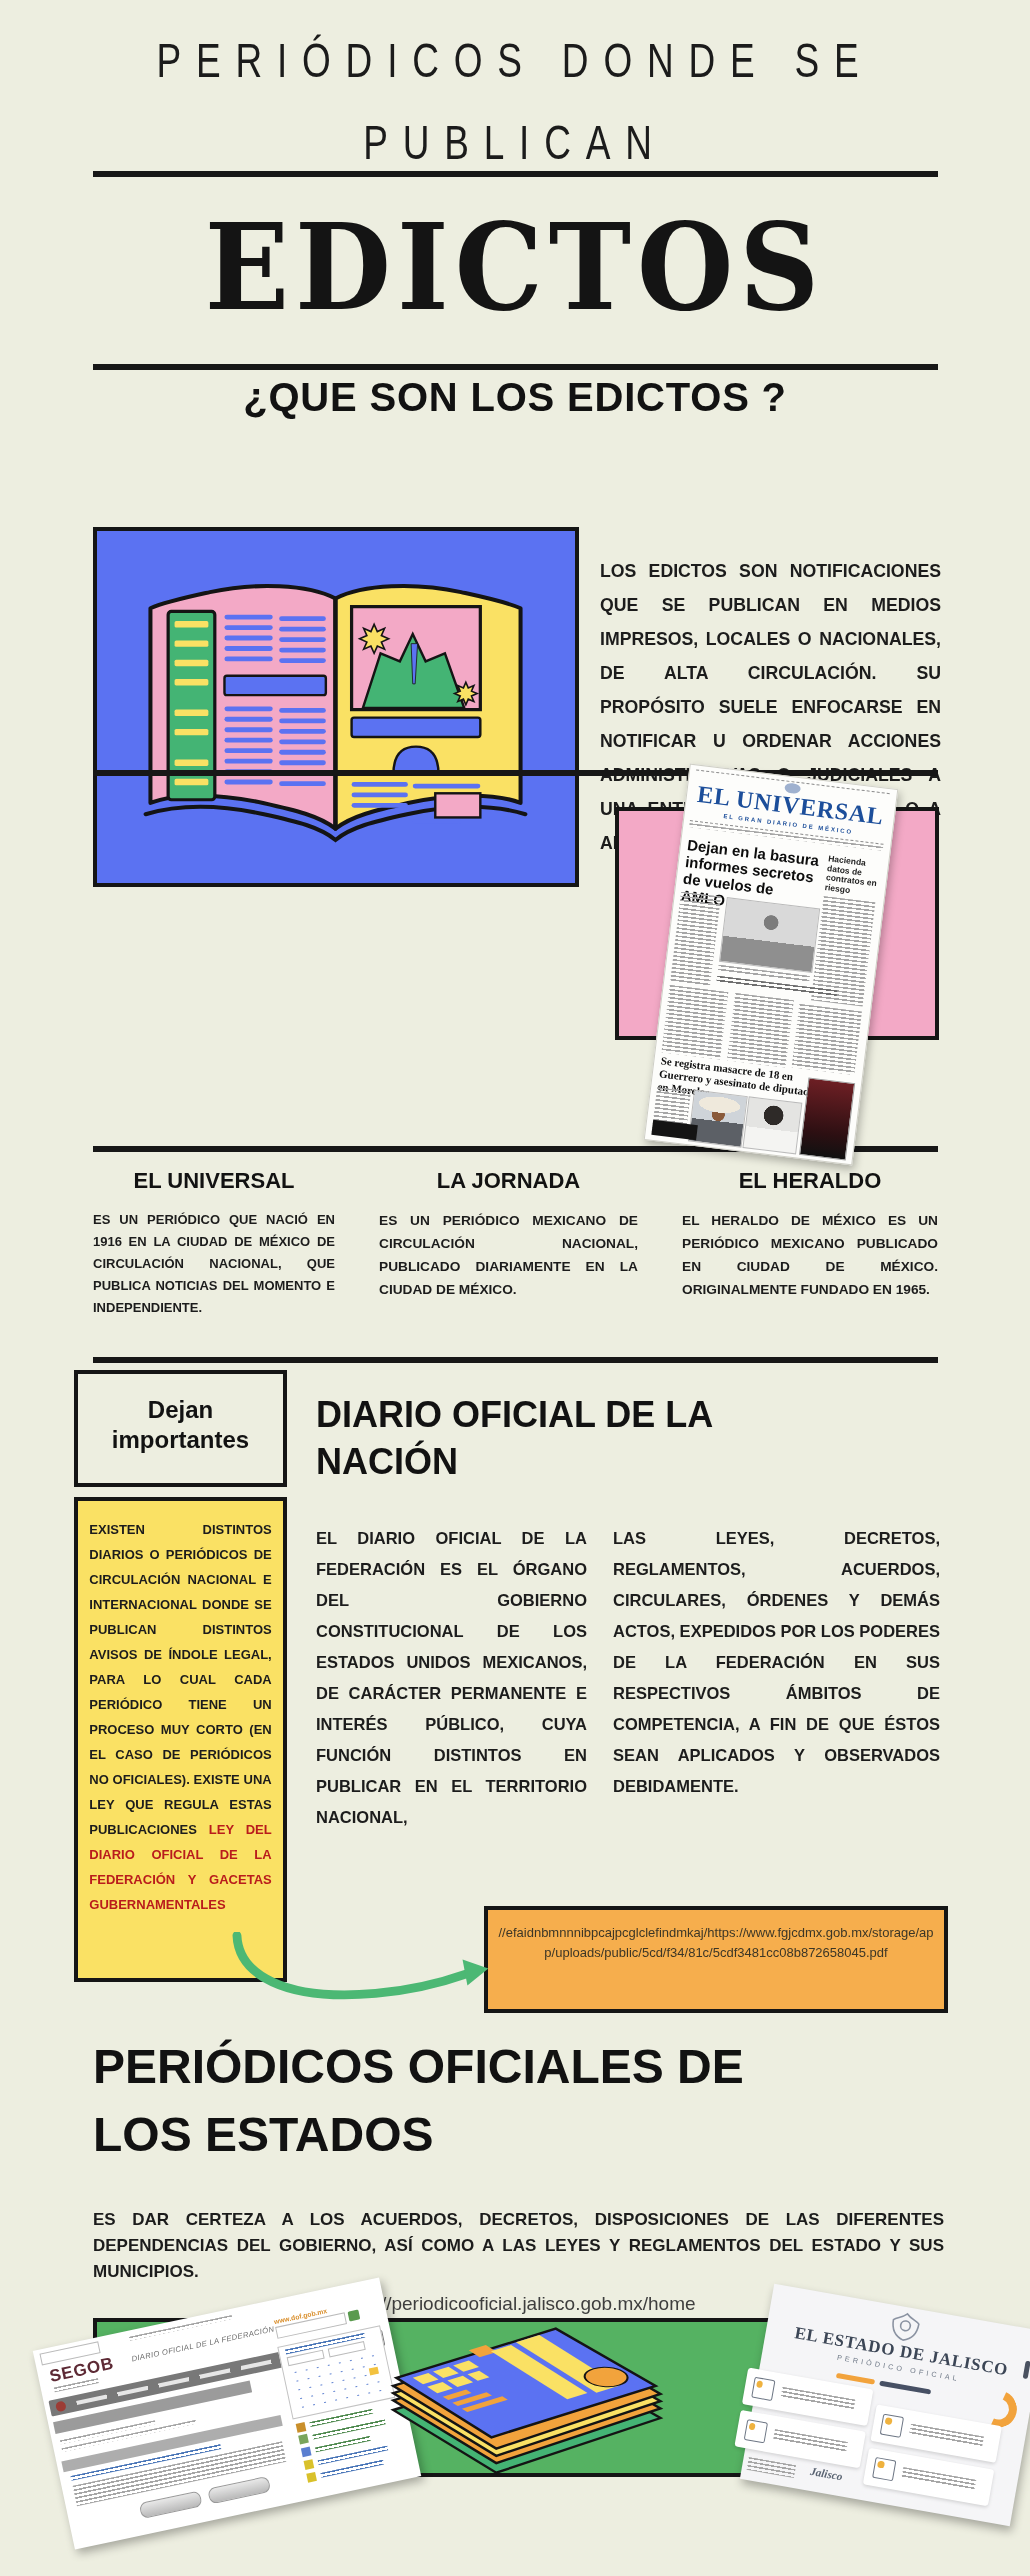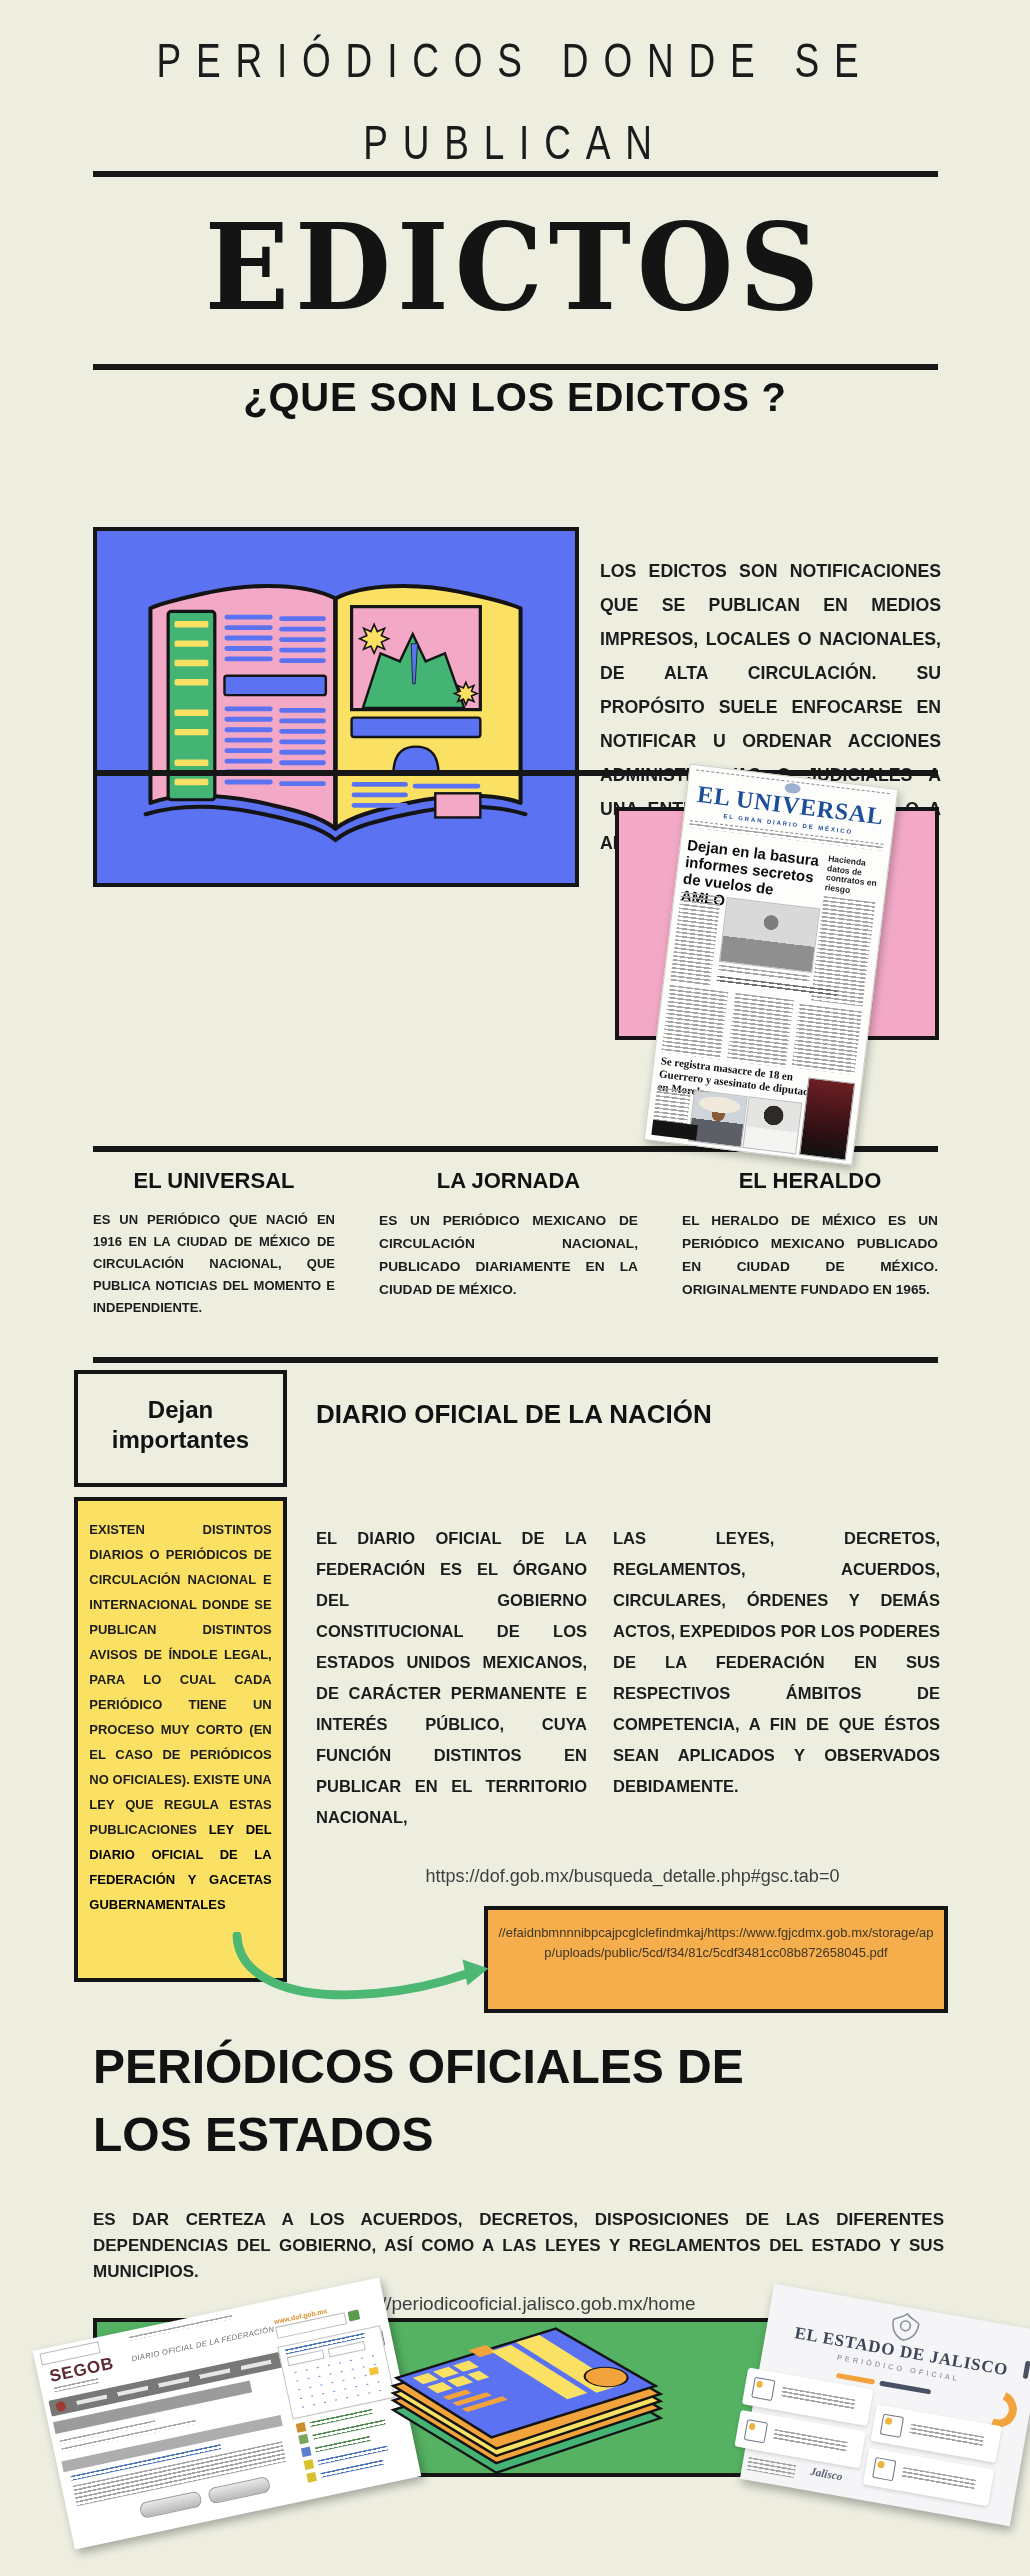--- a/index.html
+++ b/index.html
@@ -10,21 +10,21 @@
   .center{text-align:center;}
   .kicker{position:absolute;left:0;width:1030px;text-align:center;font-size:37px;font-weight:500;
           letter-spacing:.40em;color:#1b1b1b;white-space:nowrap;transform:scaleY(1.30);transform-origin:center top;}
   .display-title{position:absolute;left:0;width:1030px;text-align:center;
           font-family:"DejaVu Serif","Liberation Serif",serif;font-size:119px;font-weight:600;
           letter-spacing:6.4px;color:#141414;transform:scaleX(.93);transform-origin:center top;line-height:1;}
   .hblack{font-weight:900;color:#121212;}
   .jus{text-align:justify;font-weight:600;color:#1c1c1c;}
   .box{position:absolute;border:4.8px solid #151515;box-sizing:border-box;}
   .urltext{color:#3e3e3e;font-weight:500;}
-  .blue-link{color:#000000;}
+  .blue-link{color:#b91c1c;}
   
   .st{position:absolute;background:repeating-linear-gradient(180deg,#a6a6a6 0 1.6px,rgba(0,0,0,0) 1.6px 4px);}
   .st.d{background:repeating-linear-gradient(180deg,#6f6f6f 0 1.6px,rgba(0,0,0,0) 1.6px 4px);}
   .st.b{background:repeating-linear-gradient(180deg,#4a76b8 0 1.6px,rgba(0,0,0,0) 1.6px 4px);}
   .st.g{background:repeating-linear-gradient(180deg,#4f8a4f 0 1.6px,rgba(0,0,0,0) 1.6px 4px);}
   
   .newspaper{position:absolute;background:#fdfdfb;border:0.8px solid #cfcfc6;box-shadow:2.4px 4px 8px rgba(0,0,0,.28);z-index:5;}
   .newspaper>div{position:absolute;}
   .np-dash{left:6.4px;width:195px;height:0;border-top:0.8px dashed #8a8a8a;}
   .np-masthead{left:0;top:16px;width:100%;text-align:center;font-family:"Liberation Serif",serif;
@@ -194,26 +194,25 @@
     <div class="hblack center" style="margin-top:21px;font-size:24px;line-height:30px;font-weight:800;">Dejan importantes</div>
   </div>
 
   <div class="box" style="left:74px;top:1497px;width:213px;height:485px;background:#FAE164;padding:16px 11.3px;">
     <p class="jus" style="margin:0;font-size:13px;line-height:25px;">
       <span>EXISTEN DISTINTOS DIARIOS O PERIÓDICOS DE CIRCULACIÓN NACIONAL E INTERNACIONAL DONDE SE PUBLICAN DISTINTOS AVISOS DE ÍNDOLE LEGAL, PARA LO CUAL CADA PERIÓDICO TIENE UN PROCESO MUY CORTO (EN EL CASO DE PERIÓDICOS NO OFICIALES). EXISTE UNA LEY QUE REGULA ESTAS PUBLICACIONES</span>
       <span class="blue-link">LEY DEL DIARIO OFICIAL DE LA FEDERACIÓN Y GACETAS GUBERNAMENTALES</span>
     </p>
   </div>
 
-  <div class="abs hblack" style="left:316px;top:1391px;width:499px;font-size:26px;line-height:47px;">DIARIO OFICIAL DE LA NACIÓN</div>
+  <div class="abs hblack" style="left:316px;top:1391px;width:499px;font-size:36px;line-height:47px;">DIARIO OFICIAL DE LA NACIÓN</div>
 
   <div class="abs jus" style="left:316px;top:1523px;width:271px;height:338px;font-size:16.5px;line-height:31px;">EL DIARIO OFICIAL DE LA FEDERACIÓN ES EL ÓRGANO DEL GOBIERNO CONSTITUCIONAL DE LOS ESTADOS UNIDOS MEXICANOS, DE CARÁCTER PERMANENTE E INTERÉS PÚBLICO, CUYA FUNCIÓN DISTINTOS EN PUBLICAR EN EL TERRITORIO NACIONAL,</div>
   <div class="abs jus" style="left:613px;top:1523px;width:327px;height:338px;font-size:16.5px;line-height:31px;">LAS LEYES, DECRETOS, REGLAMENTOS, ACUERDOS, CIRCULARES, ÓRDENES Y DEMÁS ACTOS, EXPEDIDOS POR LOS PODERES DE LA FEDERACIÓN EN SUS RESPECTIVOS ÁMBITOS DE COMPETENCIA, A FIN DE QUE ÉSTOS SEAN APLICADOS Y OBSERVADOS DEBIDAMENTE.</div>
 
-  <div class="abs center urltext" style="left:316px;top:1866px;width:633px;font-size:18px;">https://dof.gob.mx/busqueda_detalle.php#gsc.tab=0</div>
 
   <div class="box" style="left:484px;top:1906px;width:464px;height:107px;background:#F6AE4D;border-width:4px;">
     <div class="center" style="margin-top:13px;font-size:13px;line-height:20px;color:#3c3626;">
       <div>//efaidnbmnnnibpcajpcglclefindmkaj/https://www.fgjcdmx.gob.mx/storage/ap</div>
       <div>p/uploads/public/5cd/f34/81c/5cdf3481cc08b872658045.pdf</div>
     </div>
   </div>
 
   <svg class="abs" style="left:216px;top:1932px;" width="282" height="81" viewBox="0 0 350 100">
     <path d="M26,4 C28,52 84,86 198,76 C242,72 276,64 310,52" fill="none" stroke="#4CB874" stroke-width="11" stroke-linecap="round"></path>

